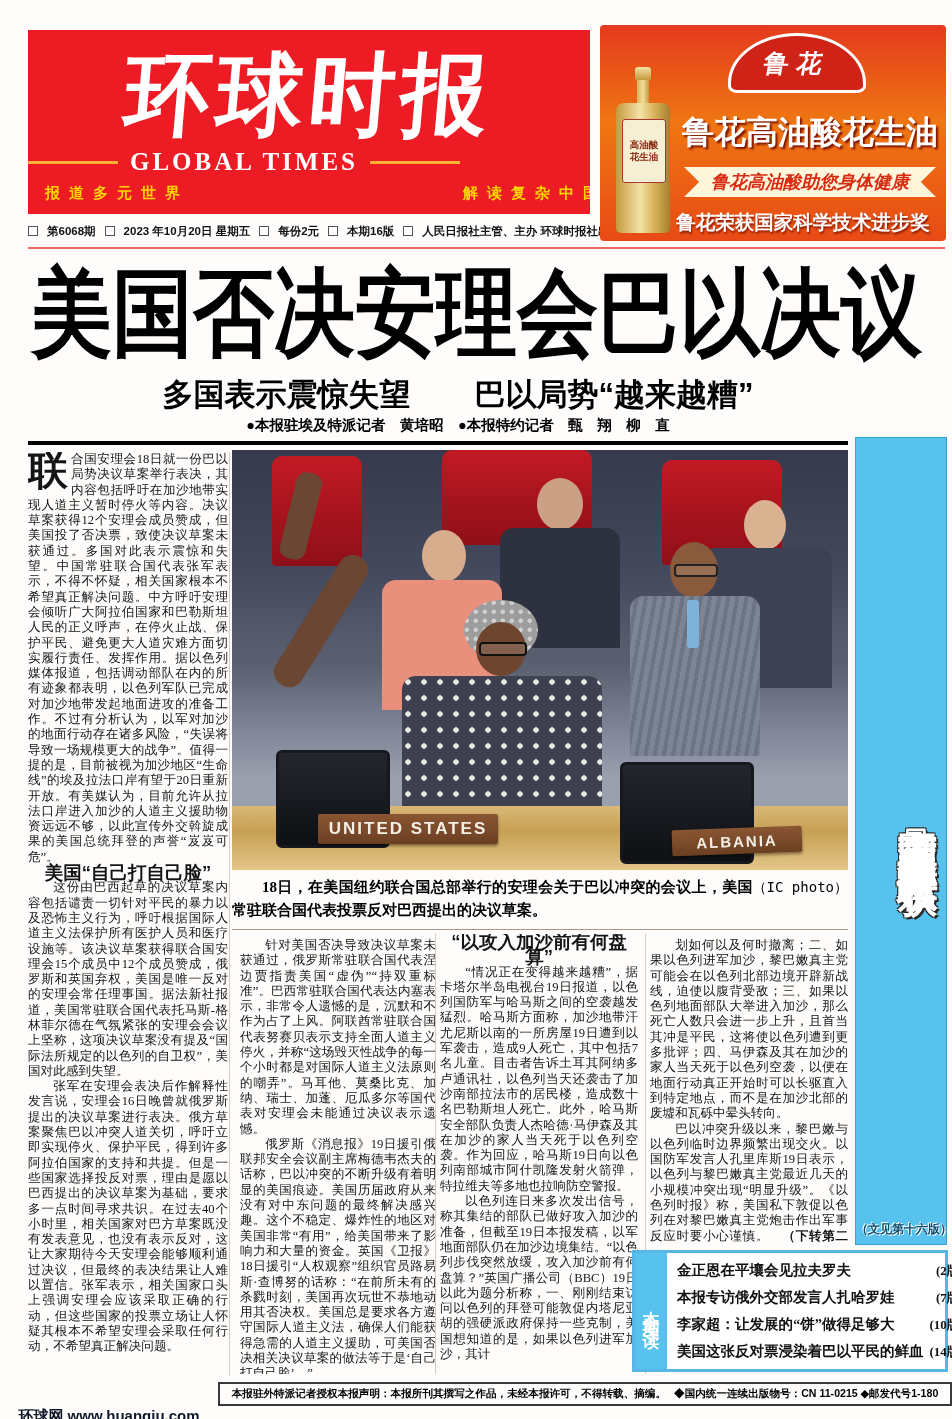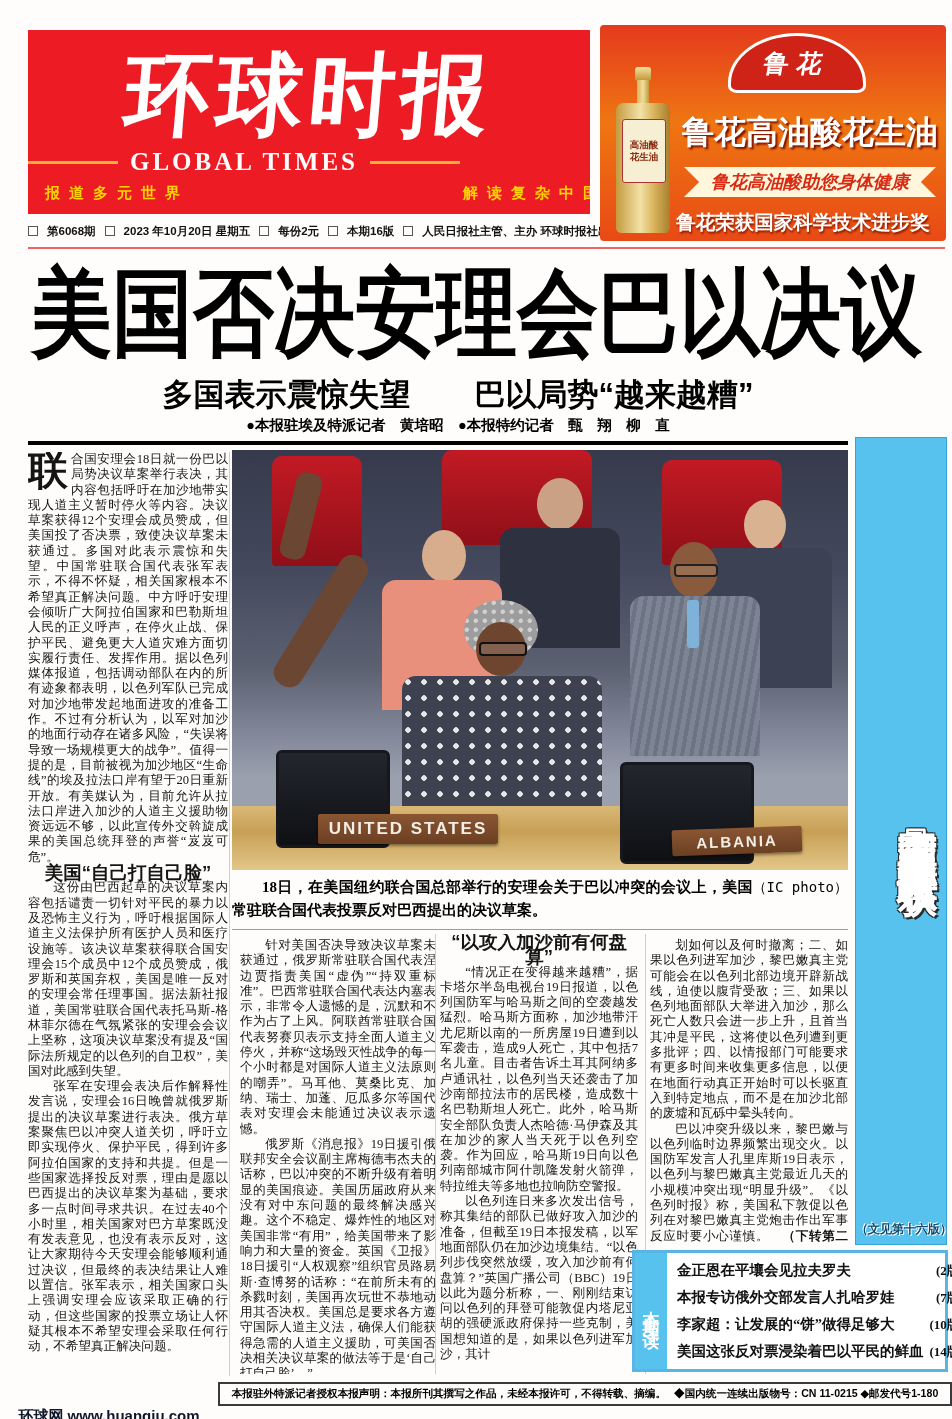--- a/index.html
+++ b/index.html
@@ -213,21 +213,21 @@
   <div class="bodycol" style="left:232px;top:938px;width:196px;height:436px;margin-left:8px;">
     <p>针对美国否决导致决议草案未获通过，俄罗斯常驻联合国代表涅边贾指责美国“虚伪”“持双重标准”。巴西常驻联合国代表达内塞表示，非常令人遗憾的是，沉默和不作为占了上风。阿联酋常驻联合国代表努赛贝表示支持全面人道主义停火，并称“这场毁灭性战争的每一个小时都是对国际人道主义法原则的嘲弄”。马耳他、莫桑比克、加纳、瑞士、加蓬、厄瓜多尔等国代表对安理会未能通过决议表示遗憾。</p>
     <p>俄罗斯《消息报》19日援引俄联邦安全会议副主席梅德韦杰夫的话称，巴以冲突的不断升级有着明显的美国痕迹。美国历届政府从来没有对中东问题的最终解决感兴趣。这个不稳定、爆炸性的地区对美国非常“有用”，给美国带来了影响力和大量的资金。英国《卫报》18日援引“人权观察”组织官员路易斯·查博努的话称：“在前所未有的杀戮时刻，美国再次玩世不恭地动用其否决权。美国总是要求各方遵守国际人道主义法，确保人们能获得急需的人道主义援助，可美国否决相关决议草案的做法等于是‘自己打自己脸’。”</p>
   </div>
   <div class="bodycol" style="left:440px;top:934px;width:198px;height:440px;">
     <p class="sec-title" style="margin-top:0;">“以攻入加沙前有何盘算”</p>
     <p>“情况正在变得越来越糟”，据卡塔尔半岛电视台19日报道，以色列国防军与哈马斯之间的空袭越发猛烈。哈马斯方面称，加沙地带汗尤尼斯以南的一所房屋19日遭到以军袭击，造成9人死亡，其中包括7名儿童。目击者告诉土耳其阿纳多卢通讯社，以色列当天还袭击了加沙南部拉法市的居民楼，造成数十名巴勒斯坦人死亡。此外，哈马斯安全部队负责人杰哈德·马伊森及其在加沙的家人当天死于以色列空袭。作为回应，哈马斯19日向以色列南部城市阿什凯隆发射火箭弹，特拉维夫等多地也拉响防空警报。</p>
     <p>以色列连日来多次发出信号，称其集结的部队已做好攻入加沙的准备，但截至19日本报发稿，以军地面部队仍在加沙边境集结。“以色列步伐突然放缓，攻入加沙前有何盘算？”英国广播公司（BBC）19日以此为题分析称，一、刚刚结束访问以色列的拜登可能敦促内塔尼亚胡的强硬派政府保持一些克制，美国想知道的是，如果以色列进军加沙，其计</p>
   </div>
   <div class="bodycol" style="left:650px;top:938px;width:198px;height:306px;">
-    <p>划如何以及何时撤离；二、如果以色列进军加沙，黎巴嫩真主党可能会在以色列北部边境开辟新战线，迫使以腹背受敌；三、如果以色列地面部队大举进入加沙，那么死亡人数只会进一步上升，且首当其冲是平民，这将使以色列遭到更多批评；四、以情报部门可能要求有更多时间来收集更多信息，以便在地面行动真正开始时可以长驱直入到特定地点，而不是在加沙北部的废墟和瓦砾中晕头转向。</p>
+    <p>划如何以及何时撤离；二、如果以色列进军加沙，黎巴嫩真主党可能会在以色列北部边境开辟新战线，迫使以腹背受敌；三、如果以色列地面部队大举进入加沙，那么死亡人数只会进一步上升，且首当其冲是平民，这将使以色列遭到更多批评；四、马伊森及其在加沙的家人当天死于以色列空袭，以便在地面行动真正开始时可以长驱直入到特定地点，而不是在加沙北部的废墟和瓦砾中晕头转向。</p>
     <p><span>巴以冲突升级以来，黎巴嫩与以色列临时边界频繁出现交火。以国防军发言人孔里库斯19日表示，以色列与黎巴嫩真主党最近几天的小规模冲突出现“明显升级”。《以色列时报》称，美国私下敦促以色列在对黎巴嫩真主党炮击作出军事反应时要小心谨慎。</span>　<span class="continued">（下转第二版）</span></p>
   </div>
   <div class="colrule" style="left:229px;top:452px;height:924px;"></div>
   <div class="colrule" style="left:435px;top:934px;height:440px;"></div>
   <div class="colrule" style="left:645px;top:934px;height:440px;"></div>
 
   <div class="side">
     <div class="side-title">多国盘点参加『一带一路』论坛收获</div>
     <div class="side-note">（文见第十六版）</div>
   </div>

